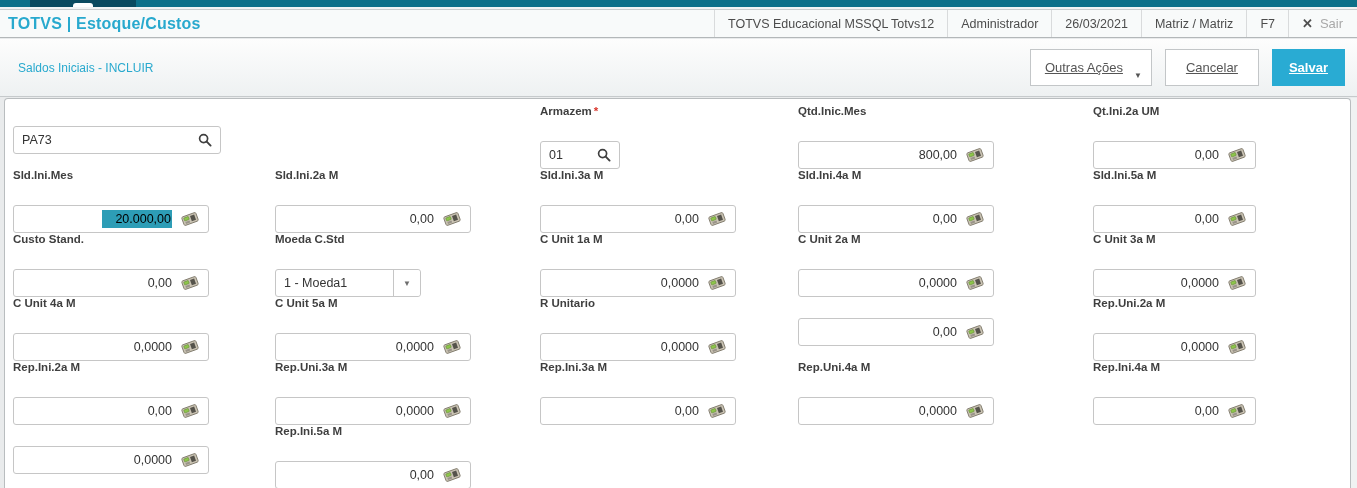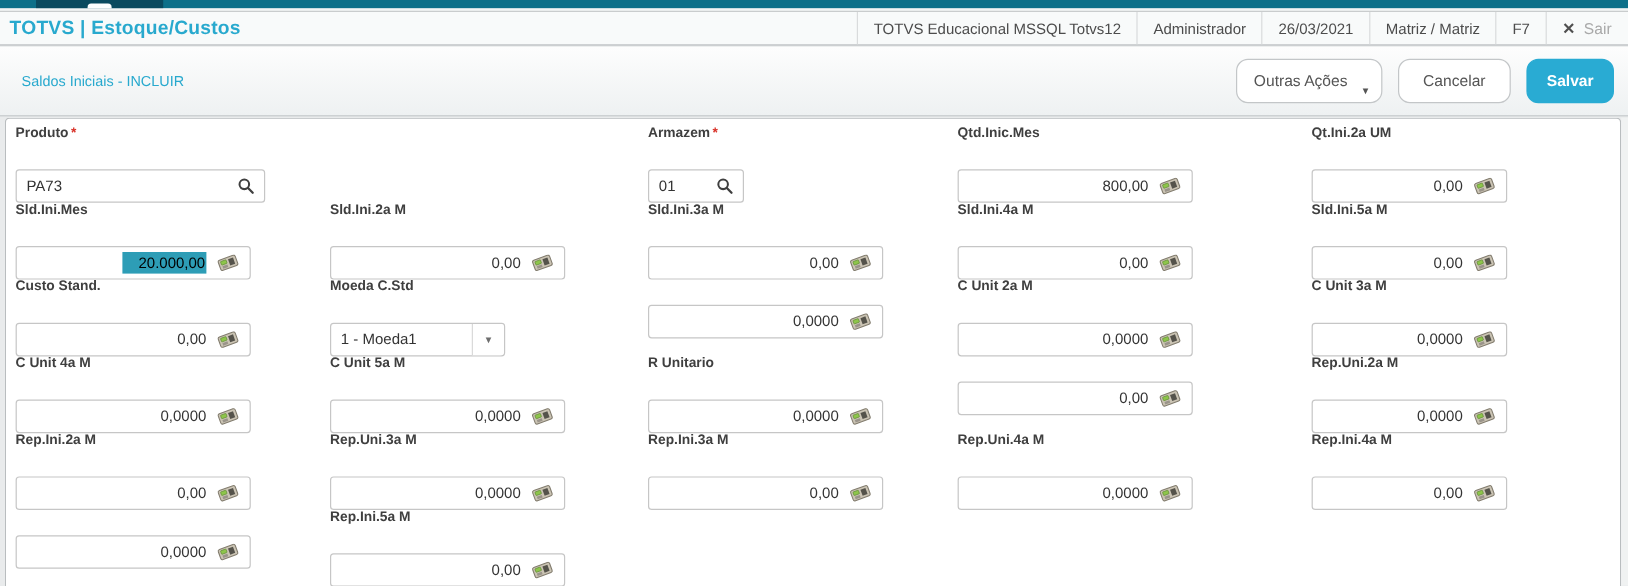--- a/index.html
+++ b/index.html
@@ -30,22 +30,22 @@
   
   .toolbar {
     position:absolute; left:0; top:39px; width:100%; height:58px;
     background:linear-gradient(#fdfdfd, #eef1f2);
     border-bottom:1px solid #c6cacc;
     display:flex; align-items:center; justify-content:space-between;
   }
   .page-title { color: var(--accent, #28a9ce); font-size:12px; padding-left:18px; }
   .toolbar-buttons { display:flex; align-items:center; gap:13px; padding-right:12px; }
   .btn {
-    height:37px; border-radius:10px; font-family:"Liberation Sans",sans-serif;
-    font-size:13px; cursor:pointer; position:relative;
+    height:37px; border-radius:0; font-family:"Liberation Sans",sans-serif;
+    font-size:13px; cursor:pointer; position:relative;text-decoration:underline;
   }
   .btn-default { background:#ffffff; border:1px solid #c3c6c8; color:#555; }
   .btn-dropdown { padding:0 28px 0 14px; }
   .btn-plain { padding:0 20px; }
   .dd-caret { position:absolute; right:9px; bottom:5px; font-size:8px; color:#555; }
   .btn-primary {
     background: var(--primary, #29abd3); border:1px solid var(--primary, #29abd3);
     color:#fff; padding:0 16px; font-weight:bold;
   }
   
@@ -115,21 +115,20 @@
       <span class="dd-caret">▼</span>
     </button>
     <button class="btn btn-default btn-plain">Cancelar</button>
     <button class="btn btn-primary">Salvar</button>
   </div>
 </div>
 
 <div class="panel">
   <div id="form-grid">
       <div class="cell" style="left: 8px; top: 6px; width: 208px;">
-        <div class="flabel">Produto<span class="req">*</span></div>
         <div class="finput left">
           <span class="fvalue">PA73</span>
           <span class="icon-btn">
             <svg width="14" height="14" viewBox="0 0 14 14">
               <circle cx="5.6" cy="5.6" r="4" fill="none" stroke="#3f3f3f" stroke-width="1.7"></circle>
               <line x1="8.7" y1="8.7" x2="12.6" y2="12.6" stroke="#3f3f3f" stroke-width="1.9" stroke-linecap="round"></line>
             </svg>
           </span>
         </div>
       </div>
@@ -274,20 +273,21 @@
         </div>
       </div>
       <div class="cell" style="left: 270px; top: 134px; width: 146px;">
         <div class="flabel">Moeda C.Std</div>
         <div class="finput combo">
           <span class="fvalue">1 - Moeda1</span>
           <span class="combo-btn">▼</span>
         </div>
       </div>
       <div class="cell" style="left: 535px; top: 134px; width: 196px;">
+        <div class="flabel">C Unit 1a M</div>
         <div class="finput num">
           <span class="fvalue">0,0000</span>
           <span class="icon-btn">
             <svg width="19" height="15" viewBox="0 0 19 15">
               <g transform="rotate(-20 9 7)">
                 <rect x="1.5" y="2.5" width="15" height="9" rx="1.5" fill="#cbc4b4" stroke="#827c6e" stroke-width="0.9"></rect>
                 <rect x="3.4" y="4" width="4.8" height="3.1" rx="0.4" fill="#8ec64a" stroke="#66913a" stroke-width="0.6"></rect>
                 <rect x="10" y="4.3" width="4.4" height="5.4" fill="#55534b"></rect>
                 <rect x="3.6" y="8.2" width="4.4" height="2.2" fill="#9a948a"></rect>
               </g>

